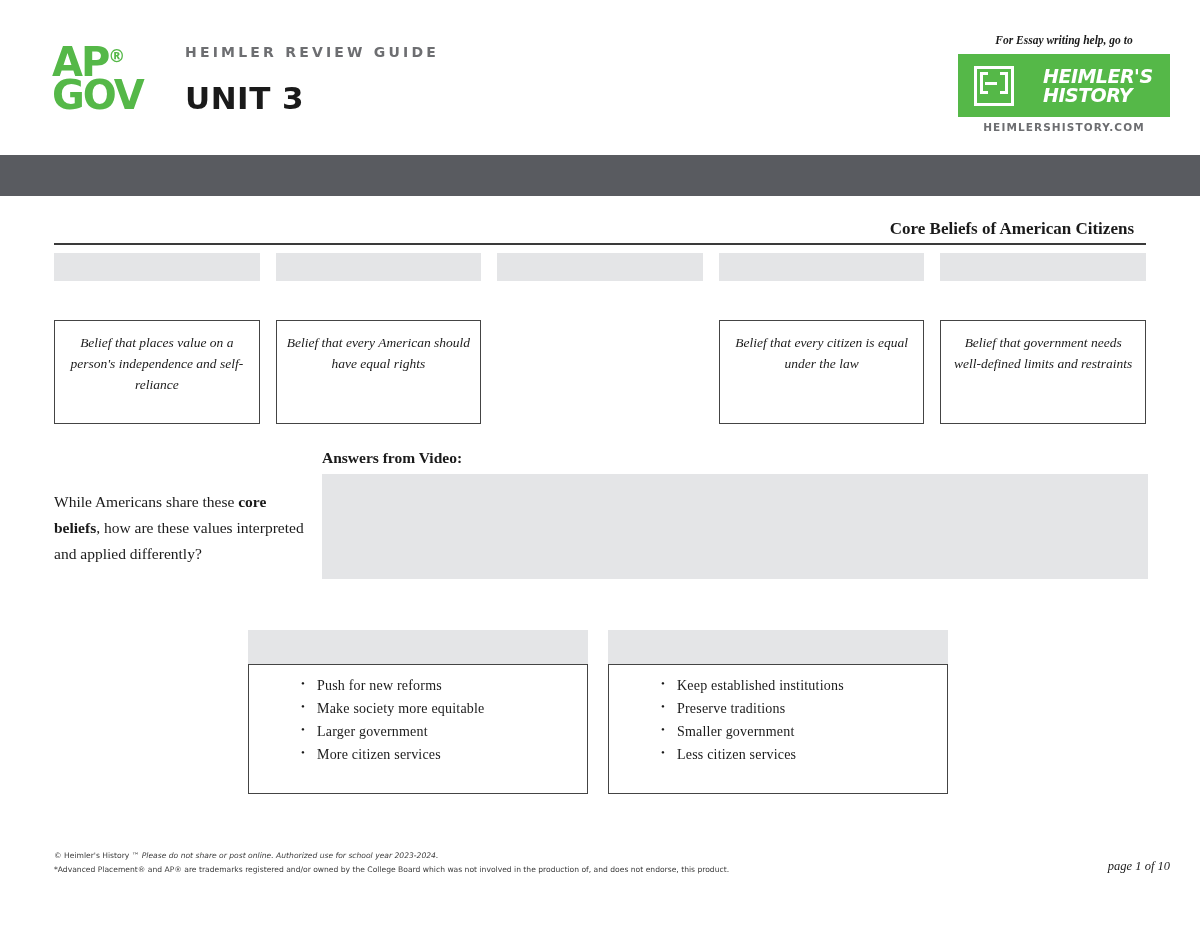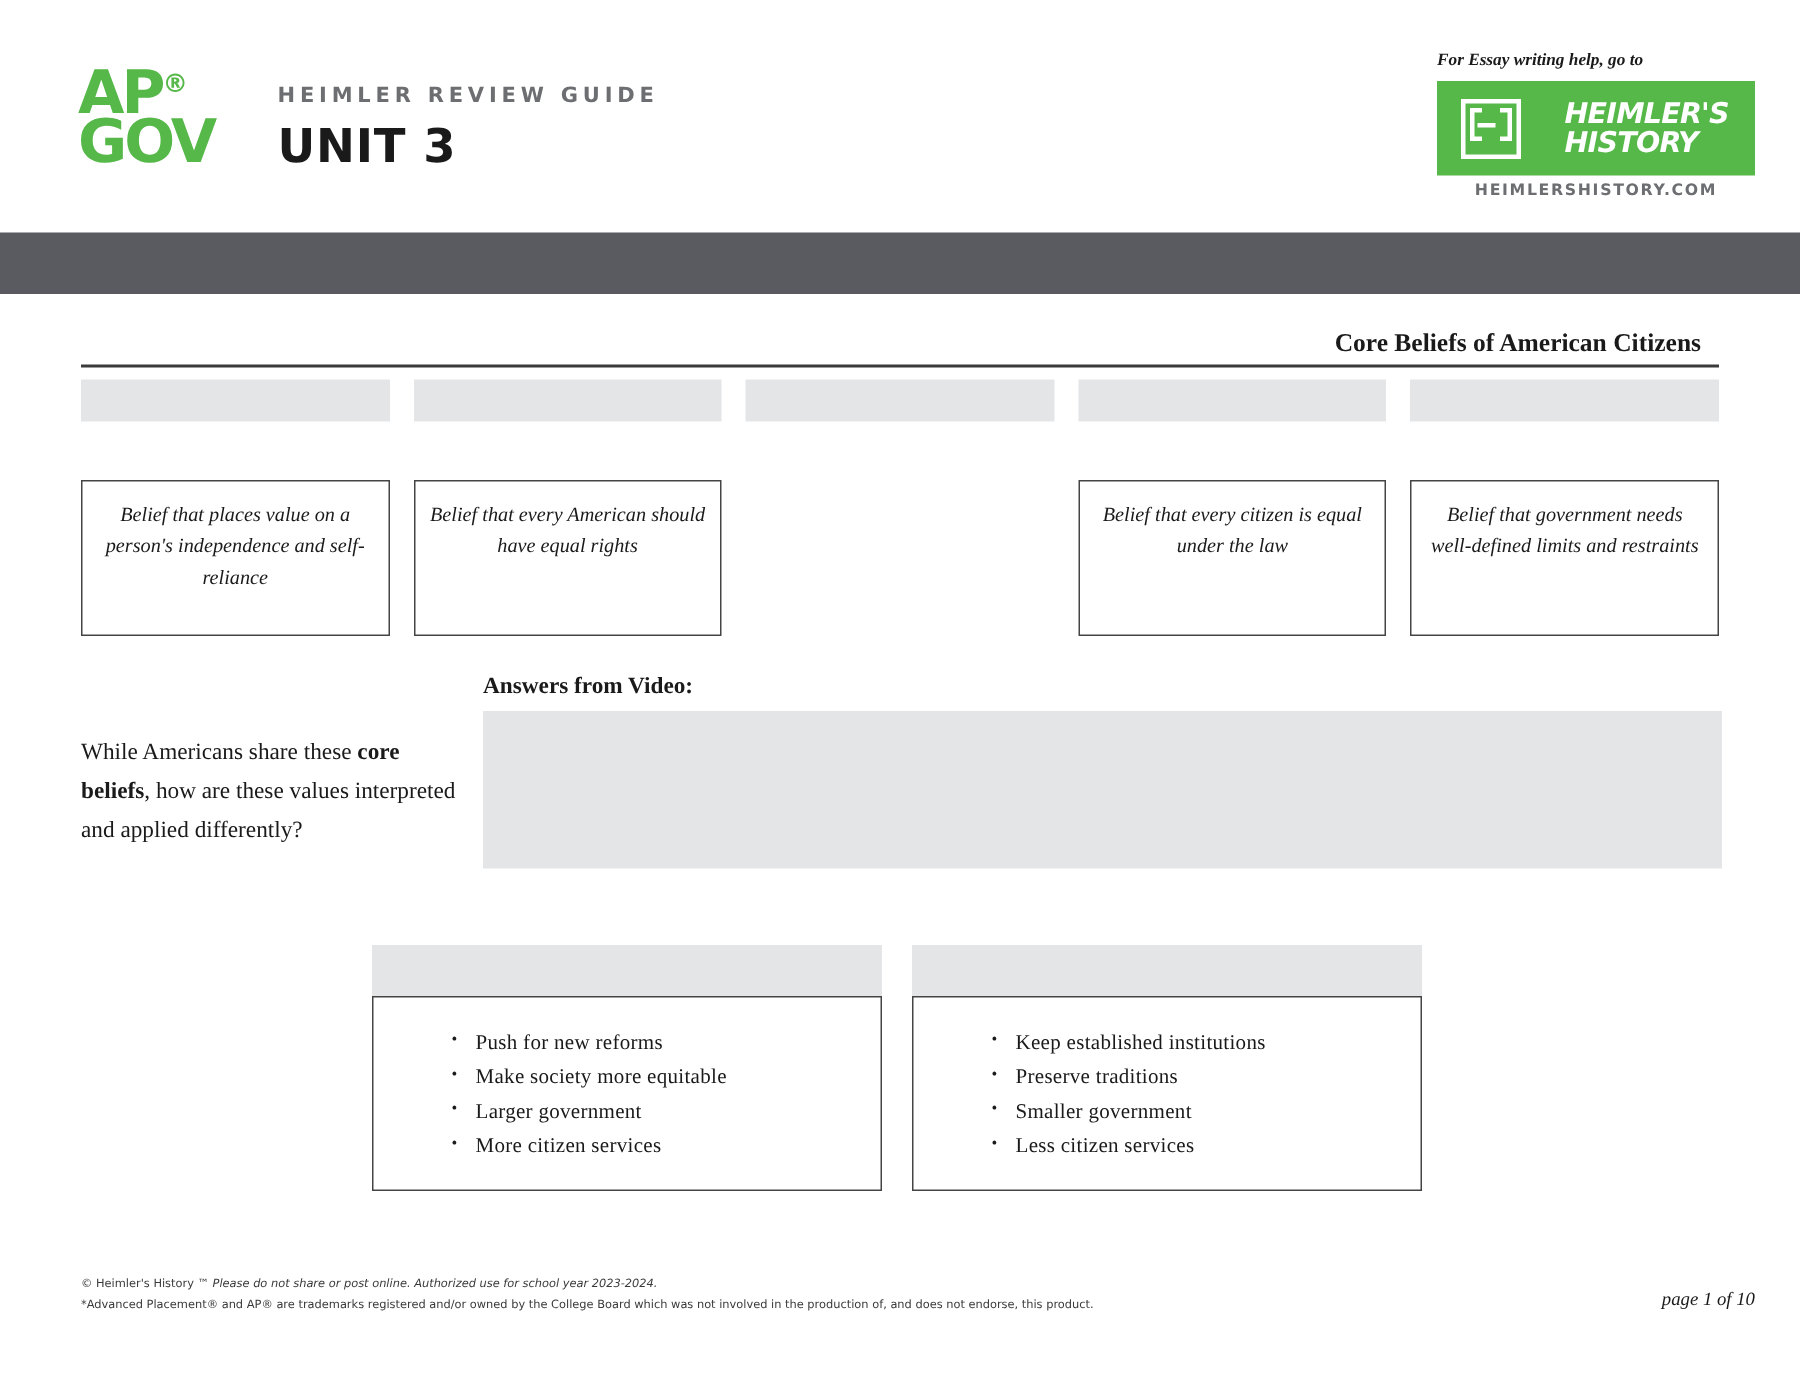--- a/index.html
+++ b/index.html
@@ -42,41 +42,42 @@
     vertical-align: 14px;
     letter-spacing: 0;
   }
   .ap-logo .ap-line2 {
     display: block;
     font-size: 40px;
   }
 
   .guide-label {
     position: absolute;
-    left: 185px; top: 56px;
+    left: 185px; top: 44px;
     font-family: "DejaVu Sans", sans-serif;
     font-size: 14px;
     font-weight: bold;
     letter-spacing: 3.2px;
     color: #6d6e71;
   }
   .unit-title {
     position: absolute;
     left: 185px; top: 80px;
     font-family: "DejaVu Sans", sans-serif;
     font-size: 31px;
     font-weight: bold;
     letter-spacing: 0.5px;
     color: #1a1a1a;
   }
 
   .essay-help {
     position: absolute;
     right: 30px; top: 34px;
     width: 212px;
+    text-align: center;
     font-family: "Liberation Serif", serif;
     font-style: italic;
     font-weight: bold;
     font-size: 11.5px;
     color: #1a1a1a;
   }
   .hh-badge {
     position: absolute;
     right: 30px; top: 54px;
     width: 212px;
@@ -230,21 +231,21 @@
   .bullet-card.right { left: 608px; top: 630px; }
   .bullet-head {
     height: 34px;
     background: #e4e5e7;
   }
   .bullet-body {
     height: 130px;
     border: 1px solid #444;
     background: #ffffff;
     box-sizing: border-box;
-    padding: 20px 10px 10px 10px;
+    padding: 10px 10px 10px 10px;
   }
   .bullet-body ul {
     margin: 0;
     padding-left: 58px;
     list-style: none;
   }
   .bullet-body li {
     font-size: 14px;
     line-height: 1.64;
     color: #1a1a1a;

